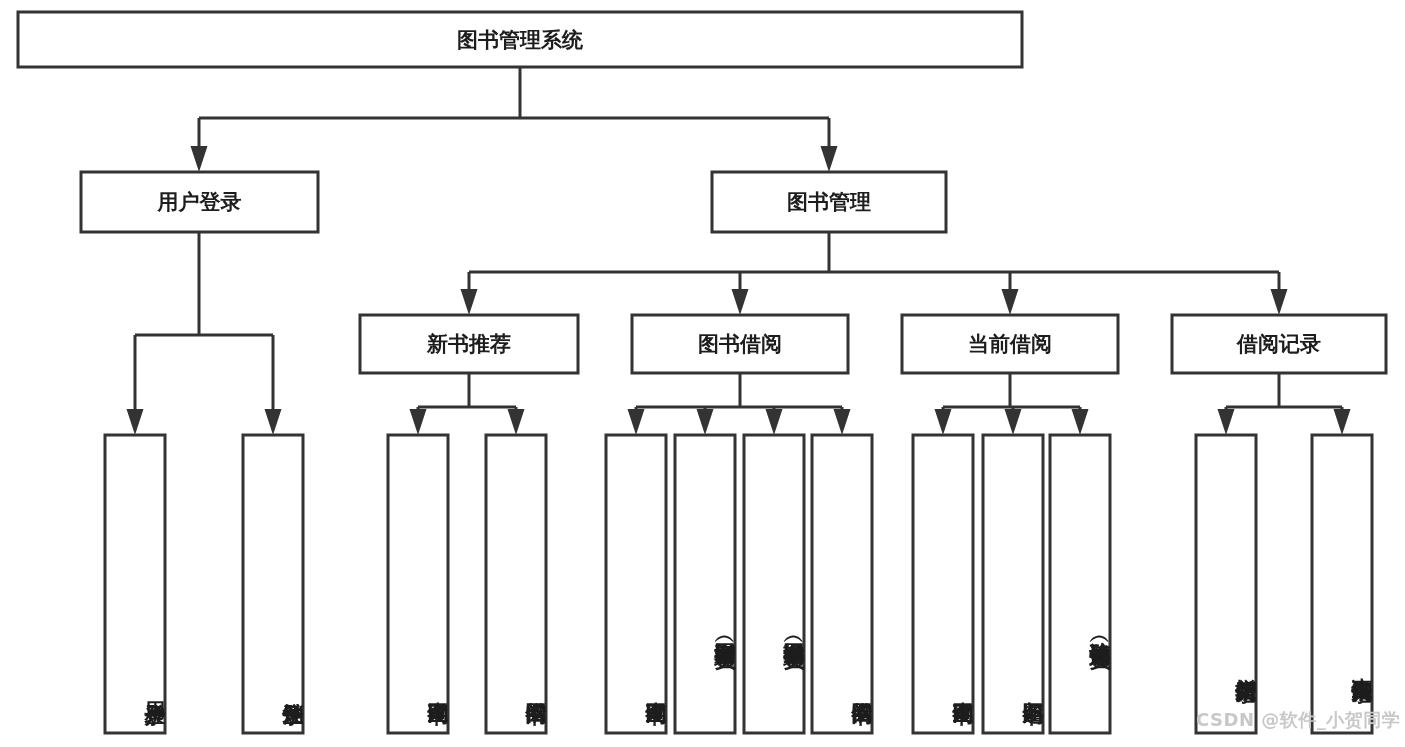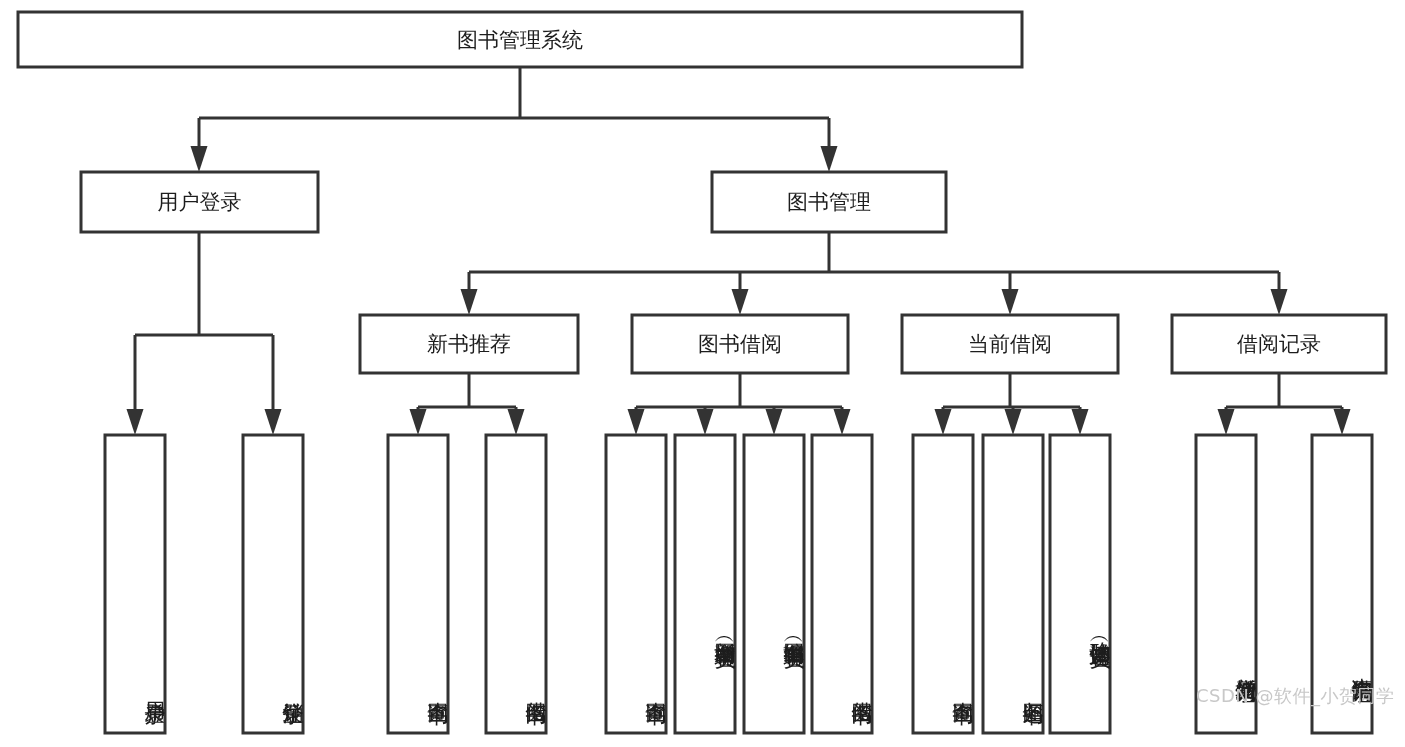--- a/index.html
+++ b/index.html
@@ -10,20 +10,21 @@
   }
   body {
     font-family: "DejaVu Sans", "Liberation Sans", sans-serif;
   }
   #diagram-root {
     position: relative;
     width: 1405px;
     height: 747px;
     background: #ffffff;
     overflow: hidden;
+    font-weight: bold;
   }
   svg#tree-svg {
     position: absolute;
     left: 0;
     top: 0;
     width: 1405px;
     height: 747px;
     display: block;
   }
   .node-box {
@@ -188,15 +189,15 @@
       <div class="node-label-v" style="left: 675px; width: 60px; height: 298px; top: 480.5px;">新增图书（管理员）</div>
       <div class="node-label-v" style="left: 744px; width: 60px; height: 298px; top: 480.5px;">编辑图书（管理员）</div>
       <div class="node-label-v" style="left: 812px; width: 60px; height: 298px; top: 538px;">借阅图书</div>
       <div class="node-label-v" style="left: 913px; width: 60px; height: 298px; top: 538px;">查询图书</div>
       <div class="node-label-v" style="left: 983px; width: 60px; height: 298px; top: 538px;">归还图书</div>
       <div class="node-label-v" style="left: 1050px; width: 60px; height: 298px; top: 480.5px;">确认归还（管理员）</div>
       <div class="node-label-v" style="left: 1196px; width: 60px; height: 298px; top: 515px;">新增借阅记录</div>
       <div class="node-label-v" style="left: 1312px; width: 60px; height: 298px; top: 515px;">查询借阅记录</div>
     </div>
 
-  <div class="watermark" style="left: 1196px; top: 684px;">CSDN @软件_小贺同学</div>
+  <div class="watermark" style="left: 1196px; top: 708px;">CSDN @软件_小贺同学</div>
 
 </div>
 
 </body></html>

